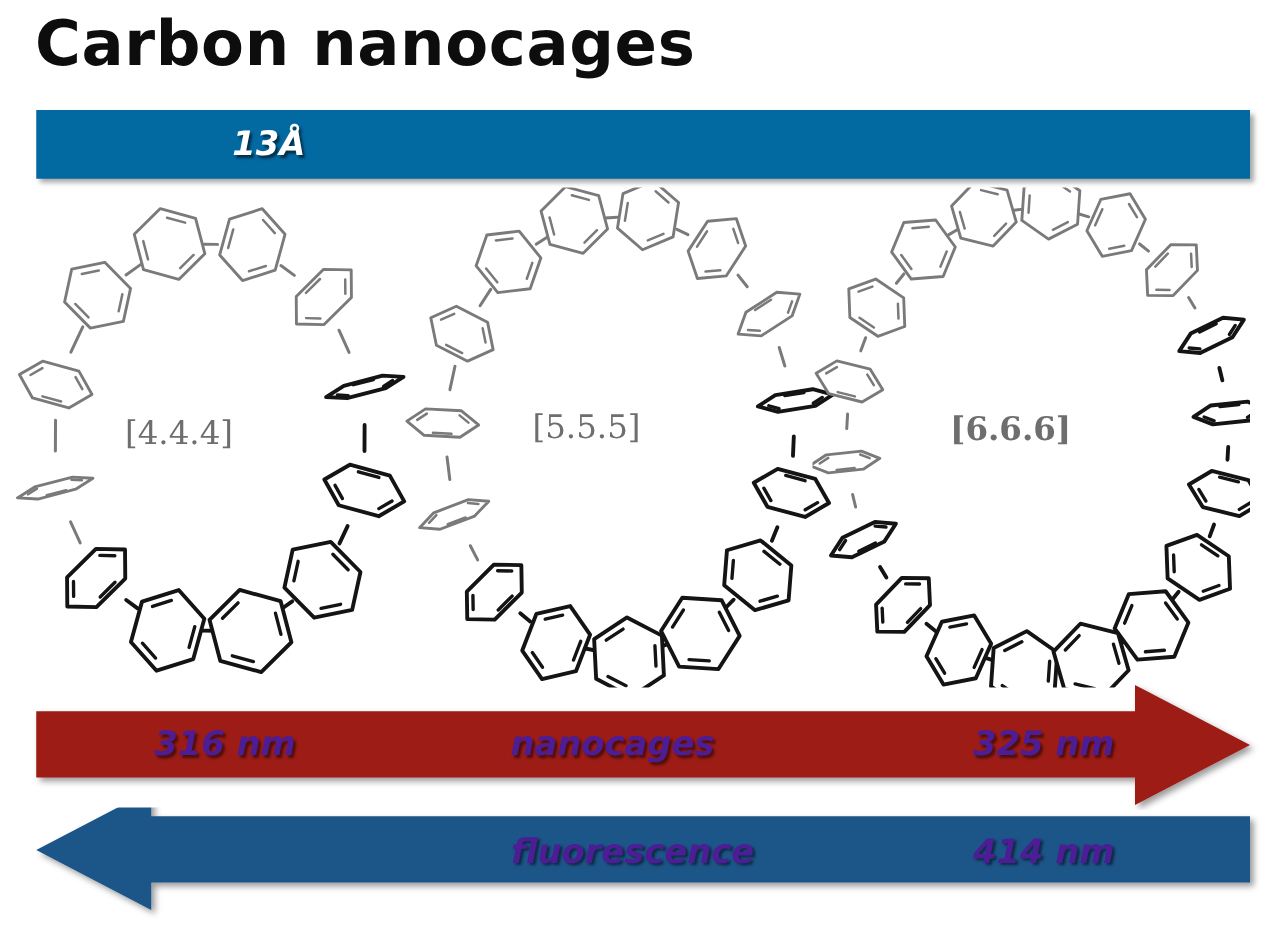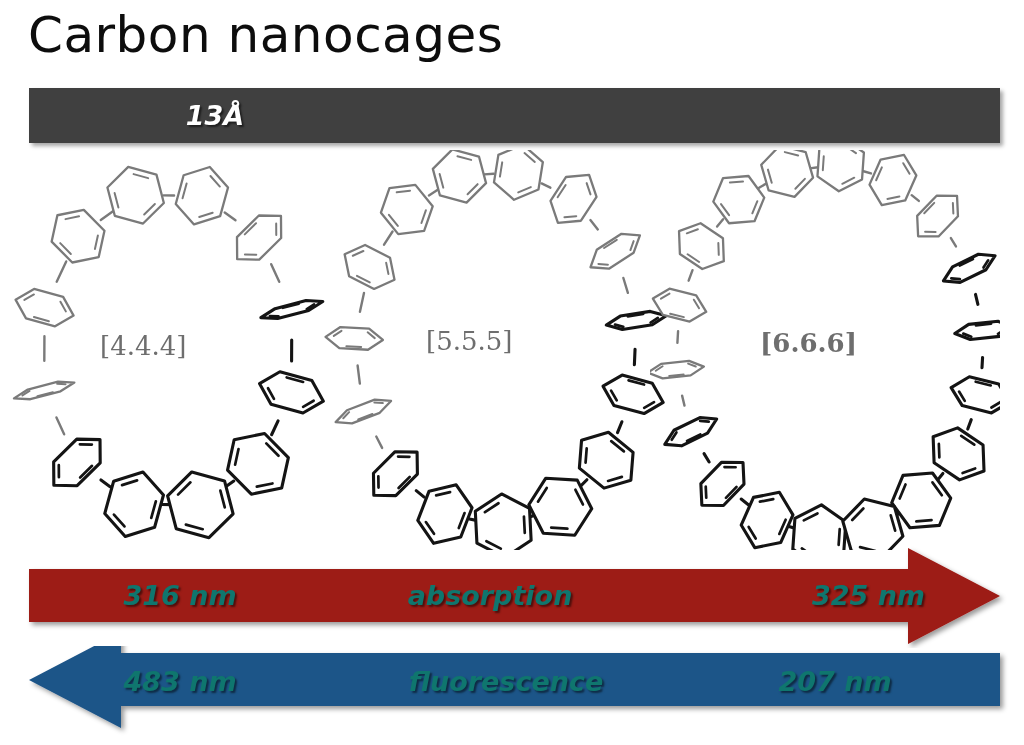--- a/index.html
+++ b/index.html
@@ -12,21 +12,21 @@
     overflow:hidden;
   }
   .stage{position:absolute;left:0;top:0;width:1024px;height:745px;}
 
   
   #page-title{
     position:absolute;
     left:28px; top:8px;
     font-family:"DejaVu Sans", sans-serif;
     font-size:50px;
-    font-weight:400;
+    font-weight:700;
     letter-spacing:0.5px;
     color:#0d0d0d;
     line-height:1.1;
     white-space:nowrap;
   }
 
   
   #diameter-bar{
     position:absolute;
     left:29px; top:88px;
@@ -75,46 +75,46 @@
   #absorption-arrow, #fluorescence-arrow{
     position:absolute;
     left:0;
   }
   #absorption-arrow{ top:544px; width:1024px; height:104px; }
   #fluorescence-arrow{ top:646px; width:1024px; height:99px; }
   .arrow-svg{display:block;}
 
   .arrow-text{
     position:absolute;
-    color:#0f766e;
+    color:#4c1d95;
     font-family:"DejaVu Sans", sans-serif;
     font-style:italic;
     font-weight:bold;
     font-size:27px;
     text-shadow:2px 2px 2px rgba(0,0,0,0.5);
     white-space:nowrap;
     text-align:center;
   }
   
   #abs-left-label   { left:90px;  top:580px; width:180px; }
   #abs-center-label { left:355px; top:580px; width:270px; }
-  #abs-right-label  { left:745px; top:580px; width:180px;text-align:right; }
+  #abs-right-label  { left:745px; top:580px; width:180px; }
   
   #flu-left-label   { left:90px;  top:666px; width:180px; }
   #flu-center-label { left:371px; top:666px; width:270px; }
   #flu-right-label  { left:745px; top:666px; width:180px; }
 </style>
 </head>
 <body>
 
 <div class="stage">
 
   <div id="page-title">Carbon nanocages</div>
 
-  <div id="diameter-bar" style="background: #404040;">
+  <div id="diameter-bar" style="background: #0369a1;">
     <div class="bar-label" id="bar-left-label">13Å</div>
   </div>
 
   <div id="molecules">
 
     <div class="molecule" id="molecule-444">
       <svg width="350" height="400" viewBox="0 0 350 400">
         <g id="cage-444-art">
             <line x1="92.80" y1="69.98" x2="104.98" y2="61.32" stroke="#7a7a7a" stroke-width="2.4" stroke-linecap="round"></line>
             <line x1="155.45" y1="45.41" x2="166.07" y2="45.50" stroke="#7a7a7a" stroke-width="2.4" stroke-linecap="round"></line>
@@ -416,30 +416,29 @@
     <svg class="arrow-svg" width="1024" height="104" viewBox="0 0 1024 104">
       <defs>
         <filter id="shadowA" x="-20%" y="-20%" width="150%" height="150%">
           <feDropShadow dx="3" dy="3" stdDeviation="2.5" flood-color="#000000" flood-opacity="0.40"></feDropShadow>
         </filter>
       </defs>
       <path id="abs-arrow-path" filter="url(#shadowA)" d="M29,25 L908,25 L908,4 L1000,52 L908,100 L908,78 L29,78 Z" fill="#9d1a13"></path>
     </svg>
   </div>
   <div class="arrow-text" id="abs-left-label">316 nm</div>
-  <div class="arrow-text" id="abs-center-label">absorption</div>
+  <div class="arrow-text" id="abs-center-label">nanocages</div>
   <div class="arrow-text" id="abs-right-label">325 nm</div>
 
   <div id="fluorescence-arrow">
     <svg class="arrow-svg" width="1024" height="99" viewBox="0 0 1024 99">
       <defs>
         <filter id="shadowB" x="-20%" y="-20%" width="150%" height="150%">
           <feDropShadow dx="3" dy="3" stdDeviation="2.5" flood-color="#000000" flood-opacity="0.40"></feDropShadow>
         </filter>
       </defs>
       <path id="flu-arrow-path" filter="url(#shadowB)" d="M1000,7 L121,7 L121,-14 L29,34 L121,82 L121,60 L1000,60 Z" fill="#1d5488"></path>
     </svg>
   </div>
-  <div class="arrow-text" id="flu-left-label">483 nm</div>
   <div class="arrow-text" id="flu-center-label">fluorescence</div>
-  <div class="arrow-text" id="flu-right-label">207 nm</div>
+  <div class="arrow-text" id="flu-right-label">414 nm</div>
 
 </div>
 
 </body></html>

